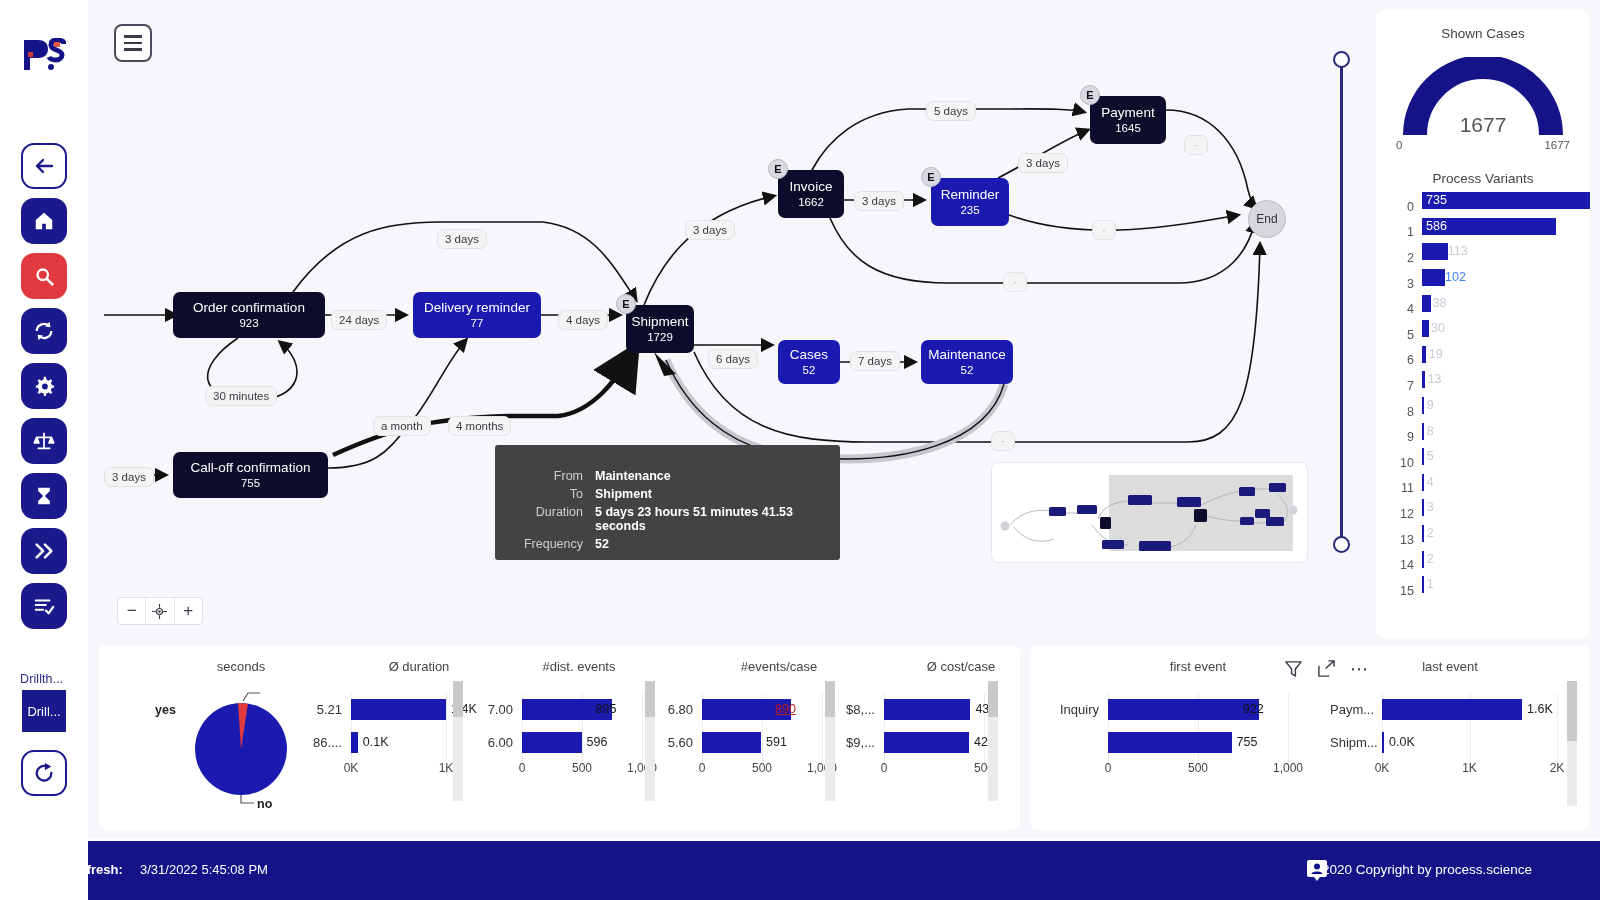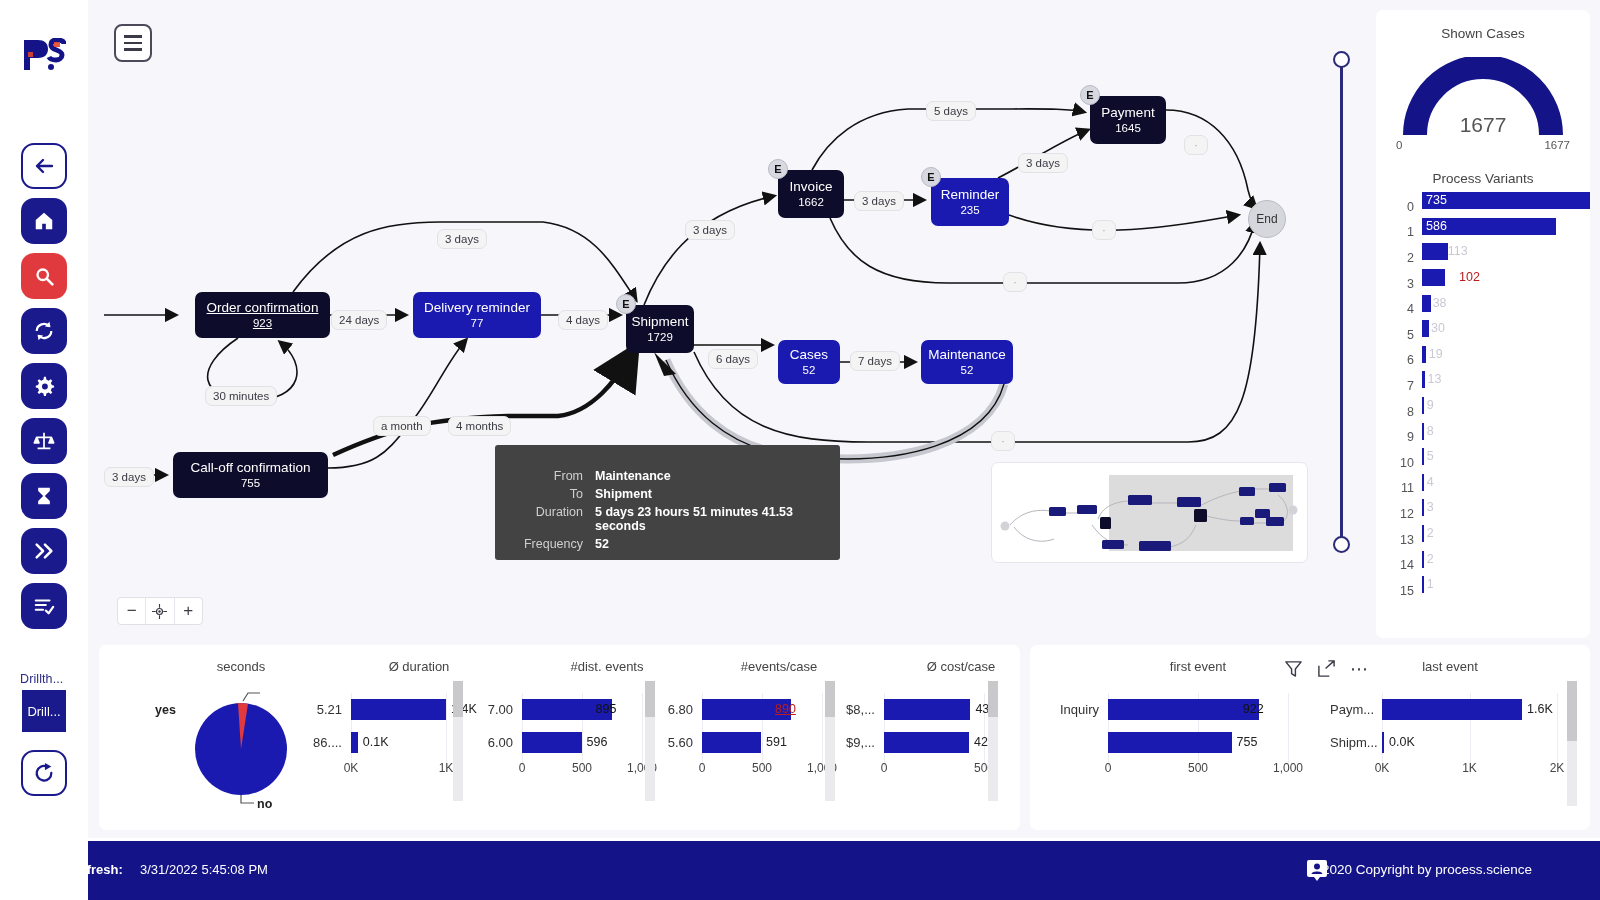--- a/index.html
+++ b/index.html
@@ -299,21 +299,21 @@
         <path d="M916,384 C900,440 820,470 700,455 C640,447 600,410 578,360" stroke="#111" stroke-width="1.4"></path>
         <path d="M566,352 L588,374 L576,376 Z" fill="#111"></path>
       </g>
 
       <g stroke="#111" fill="none" stroke-width="4.5" marker-end="url(#ahb)">
         <path d="M245,455 C300,430 340,418 420,416 H470 C505,412 528,380 545,352"></path>
       </g>
     </svg>
 
     <div id="nodes-layer">
-        <div class="node dark" style="left: 107px; top: 292px; width: 135px; height: 46px; text-decoration: underline;">
+        <div class="node dark" style="left: 85px; top: 292px; width: 152px; height: 46px;">
           <div class="nm">Order confirmation</div>
           <div class="ct">923</div>
         </div>
         <div class="node blue" style="left: 325px; top: 292px; width: 128px; height: 46px;">
           <div class="nm">Delivery reminder</div>
           <div class="ct">77</div>
         </div>
         <div class="node dark" style="left: 85px; top: 452px; width: 155px; height: 46px;">
           <div class="nm">Call-off confirmation</div>
           <div class="ct">755</div>
@@ -474,21 +474,21 @@
         <div class="var-idx">2</div>
         <div class="var-bar-wrap">
           <div class="var-bar" style="width: 15.3741%;"></div>
           <div class="var-val" style="color: rgb(201, 201, 212); left: 25.7537px;">113</div>
         </div>
       </div>
       <div class="var-row">
         <div class="var-idx">3</div>
         <div class="var-bar-wrap">
           <div class="var-bar" style="width: 13.8776%;"></div>
-          <div class="var-val" style="color: #b91c1c; left: 37px;">102</div>
+          <div class="var-val" style="color: #3b82f6; left: 23px;">102</div>
         </div>
       </div>
       <div class="var-row">
         <div class="var-idx">4</div>
         <div class="var-bar-wrap">
           <div class="var-bar" style="width: 5.17007%;"></div>
           <div class="var-val" style="color: rgb(201, 201, 212); left: 10.6517px;">38</div>
         </div>
       </div>
       <div class="var-row">
@@ -607,21 +607,21 @@
       </div>
       <div class="hb-axis">
         <span style="left: 46px;">0K</span>
         <span style="left: 141px;">1K</span>
       </div>
     </div>
   <div class="scrollbar" style="left:354px;top:36px;height:120px">
       <i style="height:36px"></i>
     </div>
 
-  <div class="kpi-title" style="left:428px;top:14px;width:160px">#dist. events</div>
+  <div class="kpi-title" style="left:400px;top:14px;width:160px">#dist. events</div>
   <div id="chart-dist" class="hbar-chart" style="left:375px;top:48px;width:200px">
       <div style="position: relative;">
         <div class="gridline" style="left: 48px; top: 0px; height: 74px;"></div>
         <div class="gridline" style="left: 108px; top: 0px; height: 74px;"></div>
         <div class="gridline" style="left: 168px; top: 0px; height: 74px;"></div>
         <div class="hb-row">
           <div class="hb-cat" style="width: 48px;">7.00</div>
           <div class="hb-area">
             <div class="hb-bar" style="width: 89.5px;"></div>
             <div class="hb-val" style="left: 73.5px; color: rgb(17, 17, 17);">895</div>

